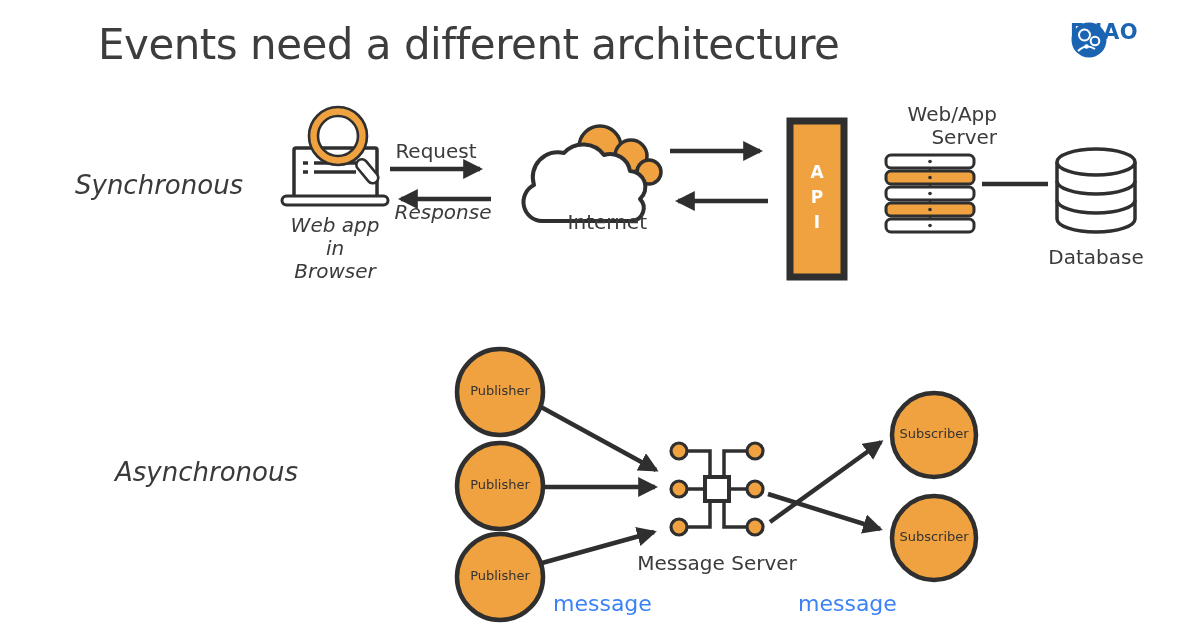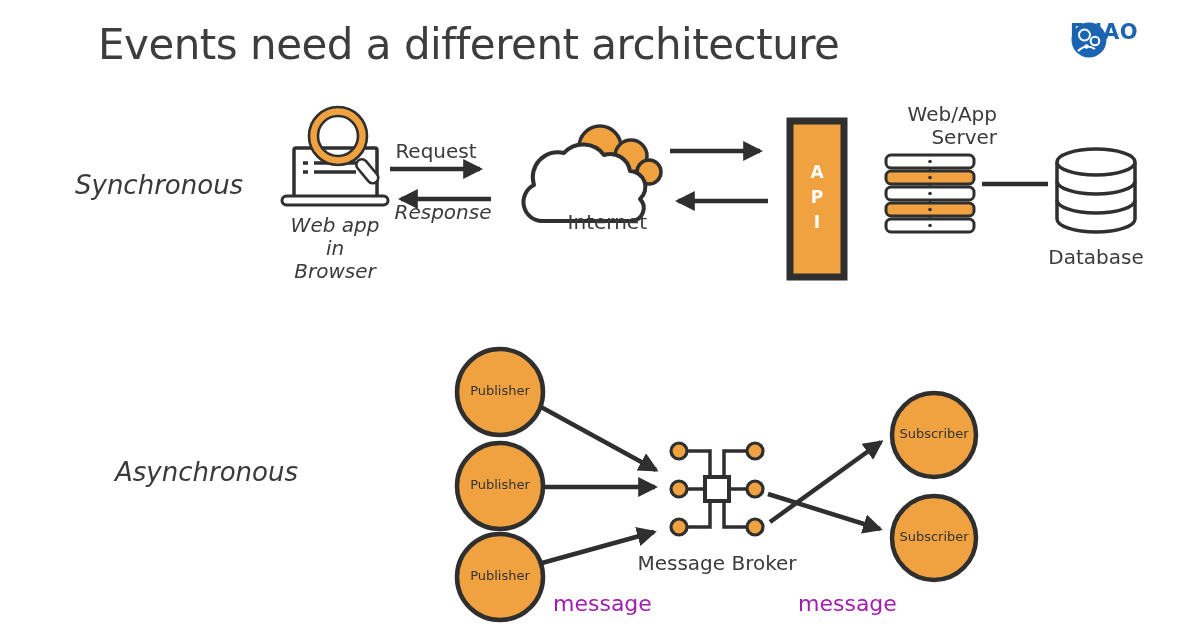--- a/index.html
+++ b/index.html
@@ -18,21 +18,21 @@
   .section-label{font-size:26px;font-style:italic;color:#3a3a3a;white-space:nowrap;}
   .node-label{font-size:20px;line-height:23px;text-align:center;color:#3b3b3b;white-space:pre-line;}
   .api-label{
     left:788px;top:160px;width:58px;text-align:center;color:#ffffff;
     font-size:17px;line-height:25px;white-space:pre-line;font-weight:bold;
   }
   .circle-label{
     width:90px;text-align:center;font-size:13px;color:#333333;white-space:nowrap;
     overflow:visible;
   }
-  .msg-label{font-size:22px;color:#a21caf;}
+  .msg-label{font-size:22px;color:#3b82f6;}
   svg{position:absolute;left:0;top:0;}
 </style>
 </head>
 <body>
 
 <svg width="1200" height="630" viewBox="0 0 1200 630">
   <defs>
     <marker id="arrow" viewBox="0 0 10 10" refX="8.5" refY="5" markerWidth="4.4" markerHeight="4.4" orient="auto-start-reverse">
       <path d="M0,0 L10,5 L0,10 z" fill="#2F2F2F"></path>
     </marker>
@@ -154,17 +154,17 @@
 P
 I</div>
 <div class="abs node-label" style="left:877px;top:103px;width:120px;text-align:right;">Web/App
 Server</div>
 <div class="abs node-label" style="left:1035px;top:246px;width:122px;">Database</div>
 
 <div class="abs section-label" style="left:75px;top:457px;margin-left:40px;">Asynchronous</div>
 <div class="abs circle-label" style="left:455px;top:383px;">Publisher</div>
 <div class="abs circle-label" style="left:455px;top:477px;">Publisher</div>
 <div class="abs circle-label" style="left:455px;top:568px;">Publisher</div>
-<div class="abs node-label" style="left:637px;top:552px;width:160px;">Message Broker</div>
+<div class="abs node-label" style="left:637px;top:552px;width:160px;">Message Server</div>
 <div class="abs circle-label" style="left:889px;top:426px;">Subscriber</div>
 <div class="abs circle-label" style="left:889px;top:529px;">Subscriber</div>
 <div class="abs msg-label" style="left:553px;top:591px;">message</div>
 <div class="abs msg-label" style="left:798px;top:591px;">message</div>
 
 </body></html>

